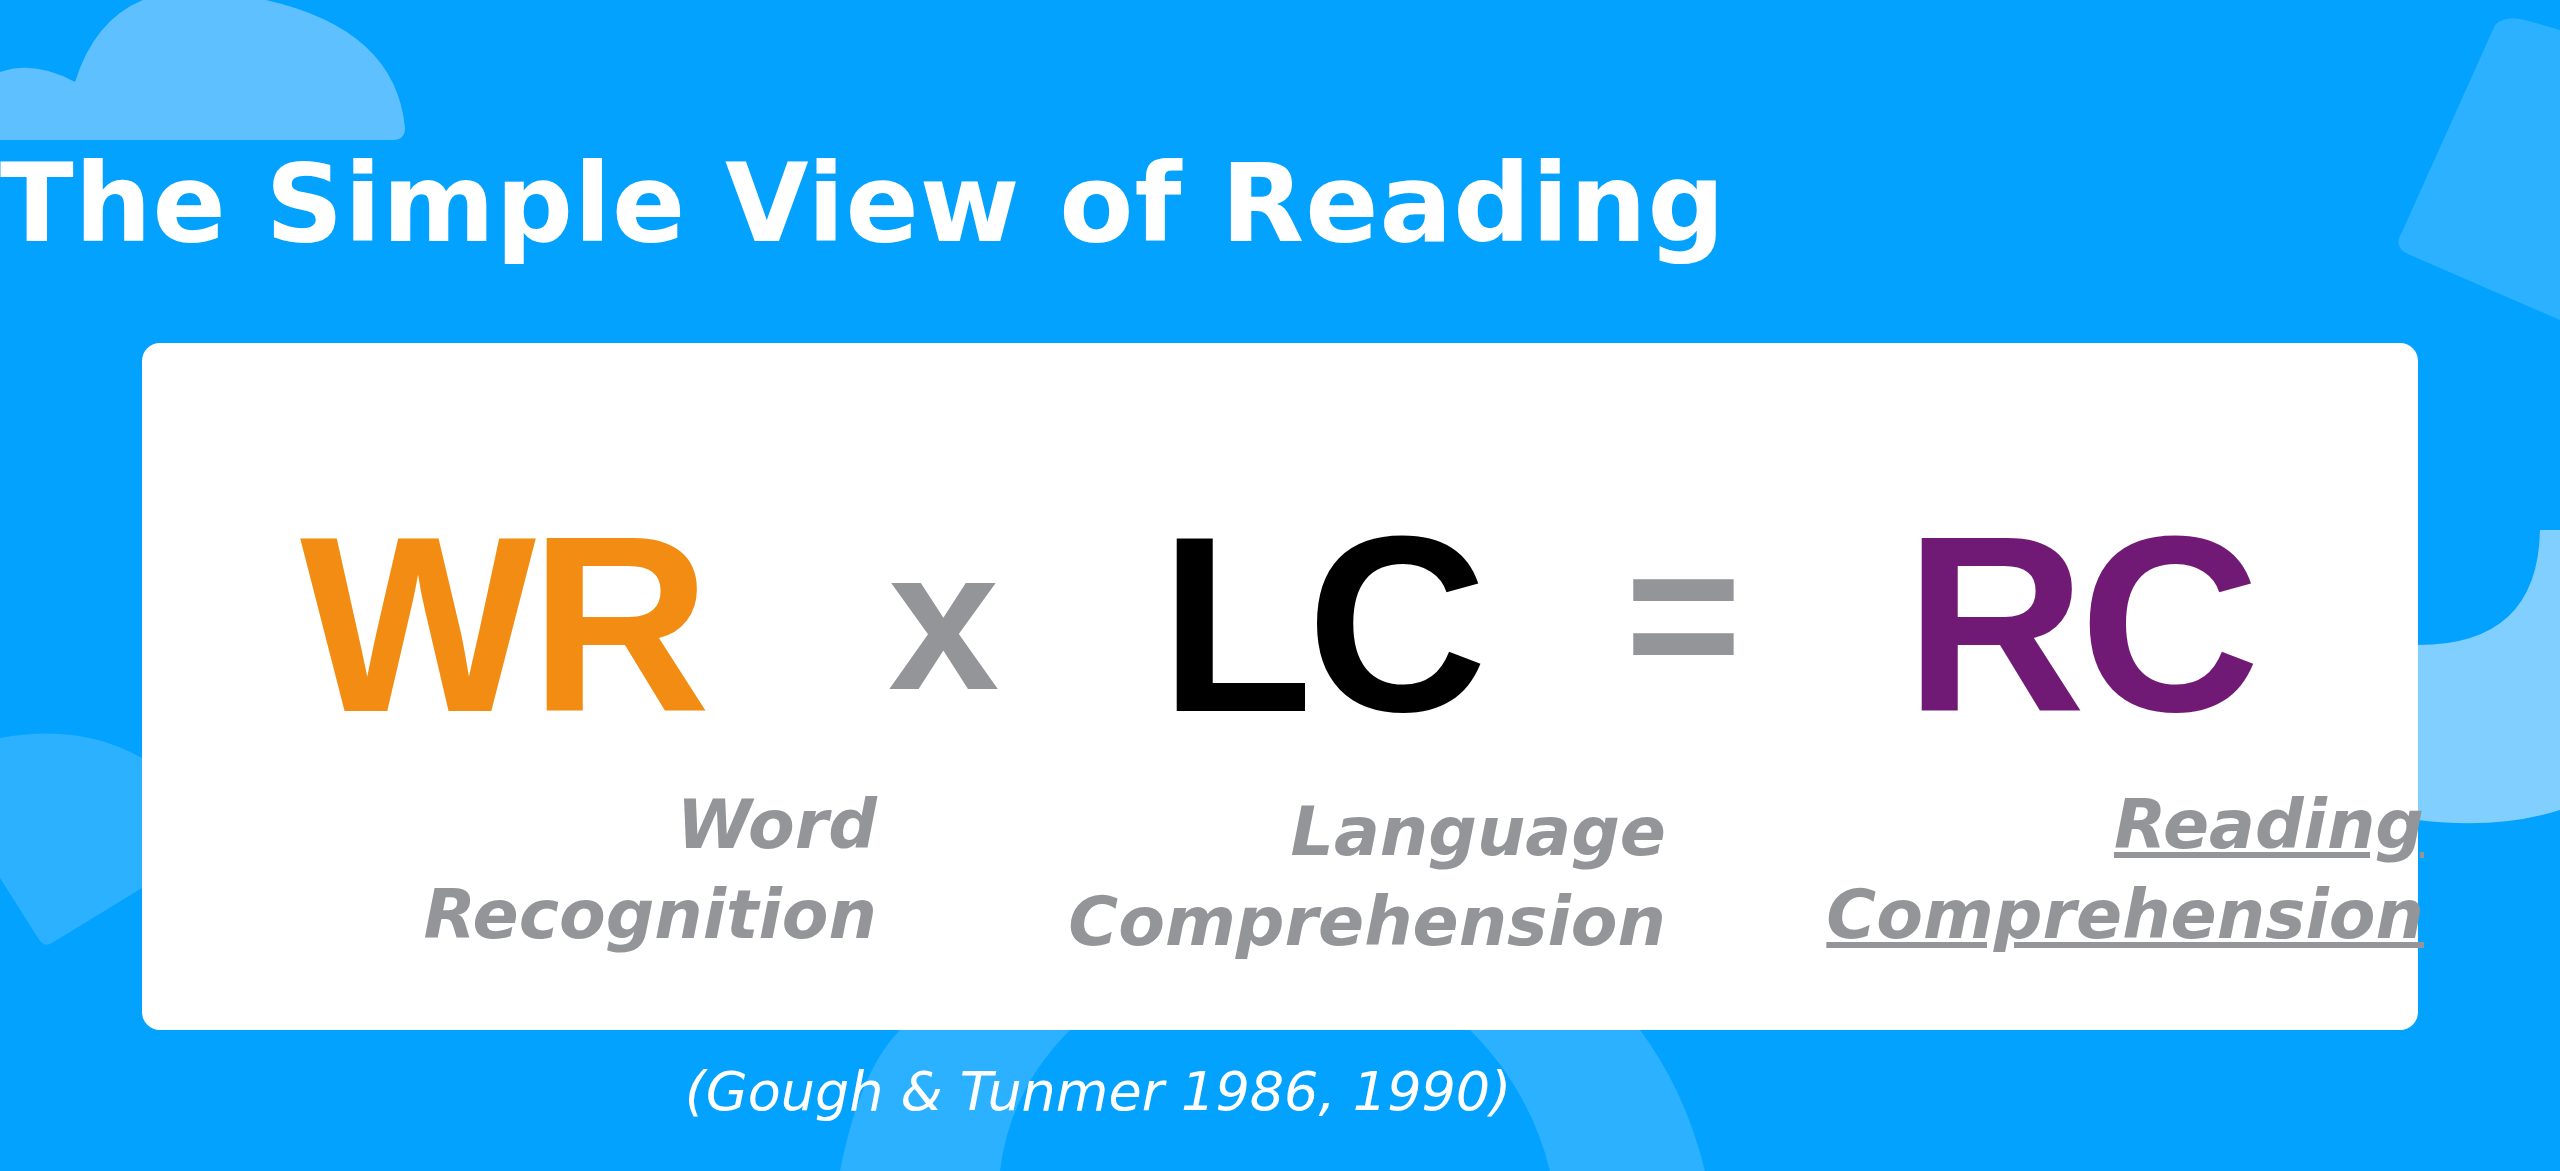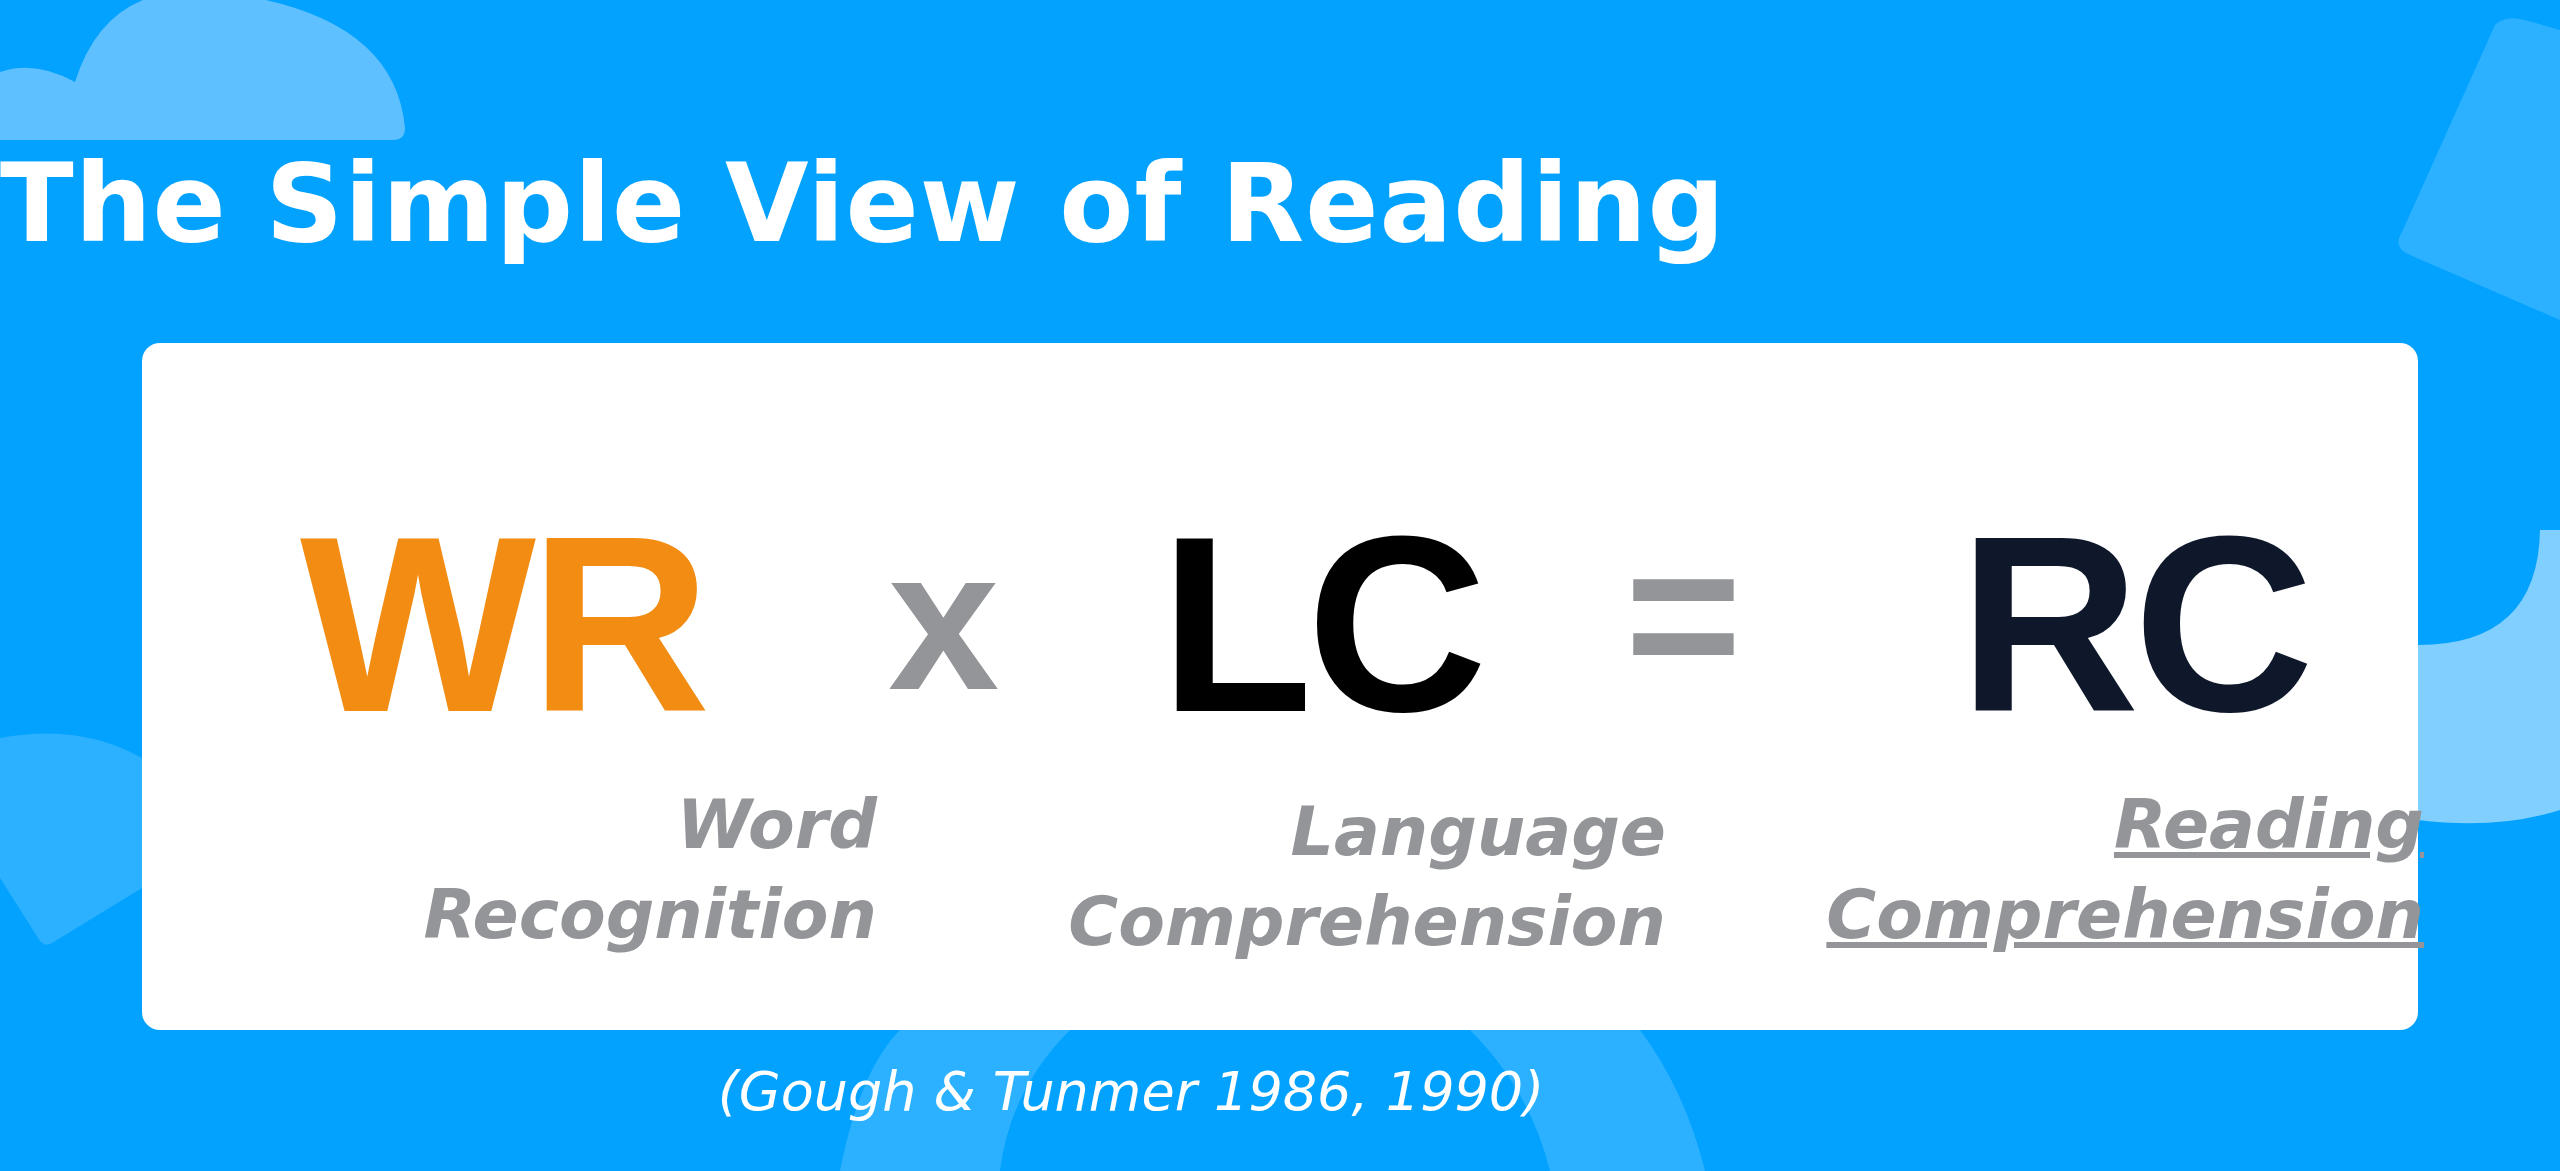--- a/index.html
+++ b/index.html
@@ -3,21 +3,21 @@
 <meta charset="utf-8">
 <style>
   html, body { margin:0; padding:0; }
   body { width:2560px; height:1171px; overflow:hidden; position:relative; background:#03A2FE; font-family:"DejaVu Sans","Liberation Sans",sans-serif; }
   .shape { position:absolute; }
   .title { position:absolute; left:0; width:2560px; top:150px; color:#ffffff; font-weight:bold; font-size:108px; letter-spacing:1px; line-height:1; }
   .card { position:absolute; left:142px; top:343px; width:2276px; height:687px; background:#ffffff; border-radius:18px; }
   .big { position:absolute; top:500px; font-weight:bold; font-size:250px; line-height:1; letter-spacing:-6px; font-family:"Liberation Sans","DejaVu Sans",sans-serif; }
   .op { position:absolute; font-weight:bold; color:#939598; font-family:"Liberation Sans",sans-serif; line-height:1; }
   .label { position:absolute; top:780px; width:700px; text-align:right; color:#939598; font-style:italic; font-weight:bold; font-size:68px; line-height:90px; font-family:"DejaVu Sans",sans-serif; }
-  .cite { position:absolute; left:0; width:2196px; top:1065px; text-align:center; color:#ffffff; font-style:italic; font-size:54px; font-family:"DejaVu Sans",sans-serif; line-height:1;padding-left:33px; }
+  .cite { position:absolute; left:0; width:2196px; top:1065px; text-align:center; color:#ffffff; font-style:italic; font-size:54px; font-family:"DejaVu Sans",sans-serif; line-height:1; }
 </style>
 </head>
 <body>
 
 <svg class="shape" style="left:0;top:0;" width="420" height="150" viewBox="0 0 420 150">
   <path d="M0,140 L0,72 Q35,60 75,82 Q110,-30 240,-5 Q395,20 405,128 Q405,140 393,140 Z" fill="#5EC0FF"></path>
 </svg>
 <svg class="shape" style="left:2390px;top:10px;" width="170" height="320" viewBox="0 0 170 320">
   <path d="M105,15 Q115,5 135,10 L170,20 L170,310 L20,245 Q2,238 12,222 Z" fill="#2BB1FF"></path>
 </svg>
@@ -33,21 +33,21 @@
 </svg>
 
 <div class="title">The Simple View of Reading</div>
 
 <div class="card"></div>
 
 <div class="big" style="left:300px;color:#F28C12;">WR</div>
 <div class="op" style="left:888px;top:520px;font-size:200px;">x</div>
 <div class="big" style="left:1160px;color:#000000;">LC</div>
 <div class="op" style="left:1625px;top:515px;font-size:200px;">=</div>
-<div class="big" style="left:1959px;color:#0f172a;">RC</div>
+<div class="big" style="left:1905px;color:#701a75;">RC</div>
 
 <div class="label" style="left:177px;">
   <div>Word</div>
   <div>Recognition</div>
 </div>
 <div class="label" style="left:966px;margin-top:7px;">
   <div>Language</div>
   <div>Comprehension</div>
 </div>
 <div class="label" style="left:1724px;text-decoration:underline;">

